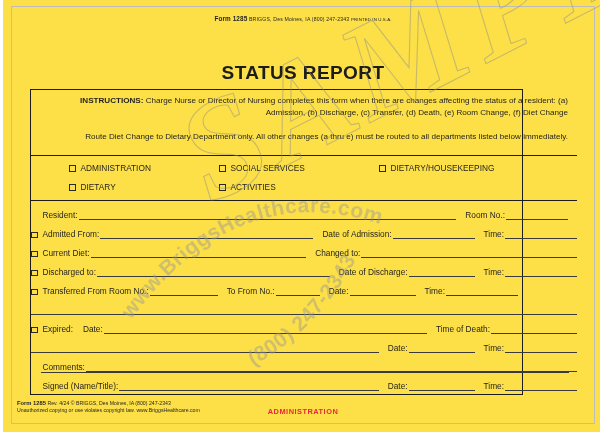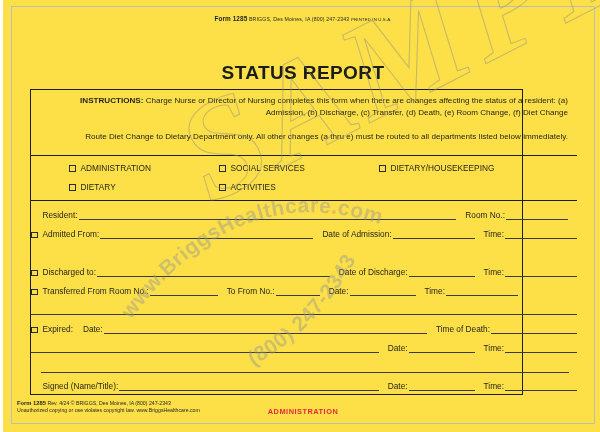--- a/index.html
+++ b/index.html
@@ -322,20 +322,28 @@
         <span class="lbl">Admitted From:</span>
         <span class="line"></span>
         <span class="gap"></span>
         <span class="lbl">Date of Admission:</span>
         <span class="line w-date"></span>
         <span class="gap"></span>
         <span class="lbl">Time:</span>
         <span class="line w-time"></span>
       </div>
 
+      <div class="frow f3">
+        <span class="cbrow"></span>
+        <span class="lbl">Current Diet:</span>
+        <span class="line"></span>
+        <span class="gap"></span>
+        <span class="lbl">Changed to:</span>
+        <span class="line"></span>
+      </div>
 
       <div class="frow f4">
         <span class="cbrow"></span>
         <span class="lbl">Discharged to:</span>
         <span class="line"></span>
         <span class="gap"></span>
         <span class="lbl">Date of Discharge:</span>
         <span class="line w-dt2"></span>
         <span class="gap"></span>
         <span class="lbl">Time:</span>
@@ -375,20 +383,25 @@
       <div class="frow f8">
         <span class="line"></span>
         <span class="gap"></span>
         <span class="lbl">Date:</span>
         <span class="line w-dt2"></span>
         <span class="gap"></span>
         <span class="lbl">Time:</span>
         <span class="line w-time"></span>
       </div>
 
+      <div class="frow f9">
+        <span class="cbspacer"></span>
+        <span class="lbl">Comments:</span>
+        <span class="line"></span>
+      </div>
 
       <div class="comments-extra"></div>
 
       <div class="frow f10">
         <span class="cbspacer"></span>
         <span class="lbl">Signed (Name/Title):</span>
         <span class="line w-sig"></span>
         <span class="gap"></span>
         <span class="lbl">Date:</span>
         <span class="line w-dt2"></span>

